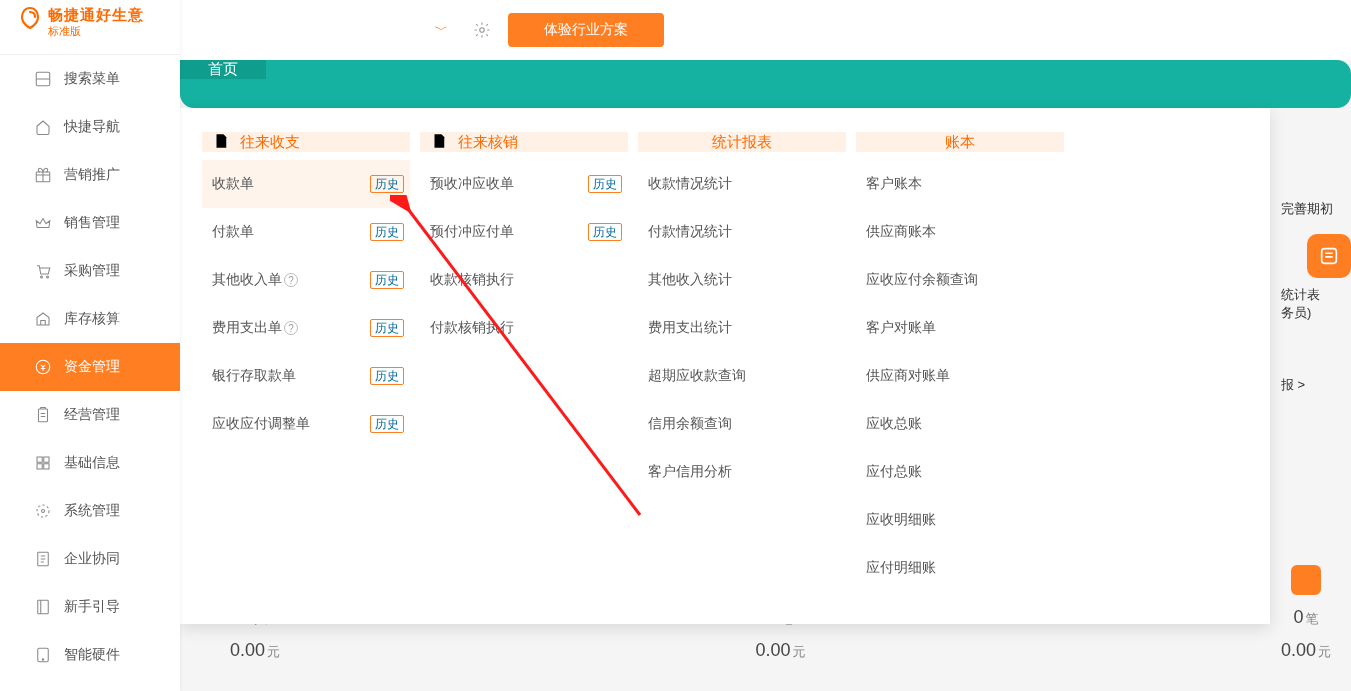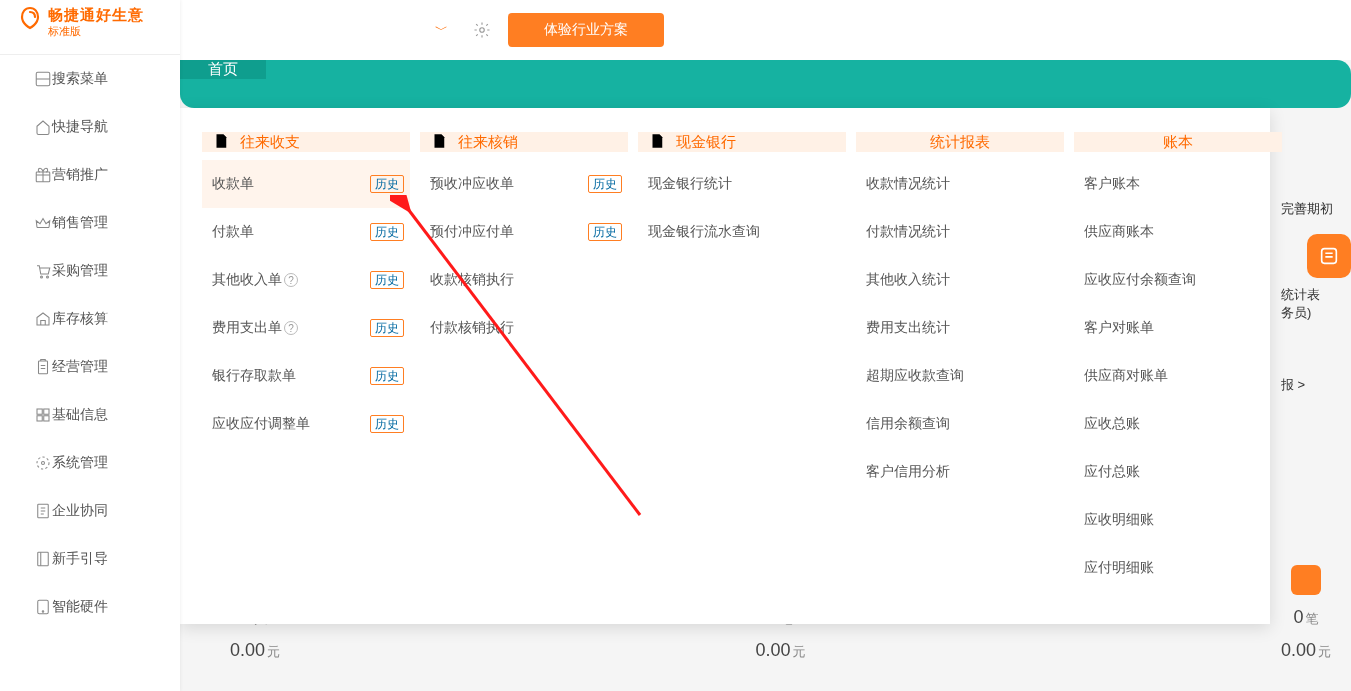--- a/index.html
+++ b/index.html
@@ -2,21 +2,21 @@
 <html><head>
   <meta charset="utf-8">
   <style>
     * { margin:0; padding:0; box-sizing:border-box; font-family:-apple-system,"Microsoft YaHei",sans-serif; }
     body { width:1351px; height:691px; overflow:hidden; background:#f5f5f5; position:relative; }
     .sidebar { position:absolute; left:0; top:0; width:180px; height:100%; background:#fff; box-shadow:1px 0 3px rgba(0,0,0,0.05); z-index:10; }
     .logo-box { height:55px; padding:6px 10px 0 18px; display:flex; align-items:flex-start; gap:6px; border-bottom:1px solid #eee; }
     .logo-glyph { width:24px; height:24px; }
     .logo-text { font-size:15px; font-weight:bold; color:#ff6a00; letter-spacing:1px; }
     .logo-sub { font-size:11px; color:#ff6a00; margin-top:-1px; }
-    .nav-item { height:48px; display:flex; align-items:center; padding-left:34px; color:#555; font-size:14px; gap:0; cursor:pointer; }
+    .nav-item { height:48px; display:flex; align-items:center; padding-left:34px; color:#555; font-size:14px; gap:12px; cursor:pointer; }
     .nav-item.active { background:#ff7e22; color:#fff; }
     .nav-icon { width:18px; height:18px; display:inline-flex; align-items:center; justify-content:center; }
     .nav-item.active .nav-icon svg { stroke:#fff; fill:none; }
     .nav-icon svg { stroke:#888; fill:none; stroke-width:1.4; }
     .topbar { position:absolute; left:180px; top:0; right:0; height:60px; background:#fff; display:flex; align-items:center; padding:0 16px; gap:12px; z-index:5; }
     .org-sel { width:260px; height:32px; display:flex; align-items:center; justify-content:flex-end; padding-right:8px; }
     .org-sel .chev { color:#ff6a00; font-size:13px; }
     .gear-btn { width:28px; height:28px; display:flex; align-items:center; justify-content:center; color:#999; cursor:pointer; }
     .cta-btn { background:#ff7e22; color:#fff; border:none; height:34px; padding:0 36px; border-radius:4px; font-size:14px; cursor:pointer; }
     .tabstrip { position:absolute; left:180px; top:60px; right:0; height:48px; background:#16b2a1; display:flex; align-items:stretch; z-index:5;border-radius:14px; }
@@ -102,20 +102,29 @@
       </div>
       <div class="nav-item">
         <span class="nav-icon">
           <svg viewBox="0 0 24 24" width="18" height="18">
             <path d="M4 10l8-6 8 6v10H4z"></path>
             <path d="M9 20v-6h6v6"></path>
           </svg>
         </span>
         <span>库存核算</span>
       </div>
+      <div class="nav-item active">
+        <span class="nav-icon">
+          <svg viewBox="0 0 24 24" width="18" height="18">
+            <circle cx="12" cy="12" r="9"></circle>
+            <path d="M9 9l3 3 3-3M12 12v5M9 14h6"></path>
+          </svg>
+        </span>
+        <span>资金管理</span>
+      </div>
       <div class="nav-item">
         <span class="nav-icon">
           <svg viewBox="0 0 24 24" width="18" height="18">
             <rect x="6" y="4" width="12" height="17" rx="1"></rect>
             <path d="M9 4V2h6v2M9 10h6M9 14h6"></path>
           </svg>
         </span>
         <span>经营管理</span>
       </div>
       <div class="nav-item">
@@ -239,35 +248,20 @@
           <span class="hist-tag">历史</span>
         </div>
         <div class="mega-item">
           <span>收款核销执行</span>
         </div>
         <div class="mega-item">
           <span>付款核销执行</span>
         </div>
       </div>
       <div class="mega-col">
-        <div class="col-head">
-          <span class="head-ic"><svg viewBox="0 0 24 24" width="18" height="18">
-              <path d="M6 3h9l4 4v14H6z"></path>
-              <path d="M15 3v4h4M9 12h7M9 16h7"></path>
-            </svg></span>
-          <span>现金银行</span>
-        </div>
-        <div class="mega-item">
-          <span>现金银行统计</span>
-        </div>
-        <div class="mega-item">
-          <span>现金银行流水查询</span>
-        </div>
-      </div>
-      <div class="mega-col">
         <div class="col-head plain">统计报表</div>
         <div class="mega-item">
           <span>收款情况统计</span>
         </div>
         <div class="mega-item">
           <span>付款情况统计</span>
         </div>
         <div class="mega-item">
           <span>其他收入统计</span>
         </div>

